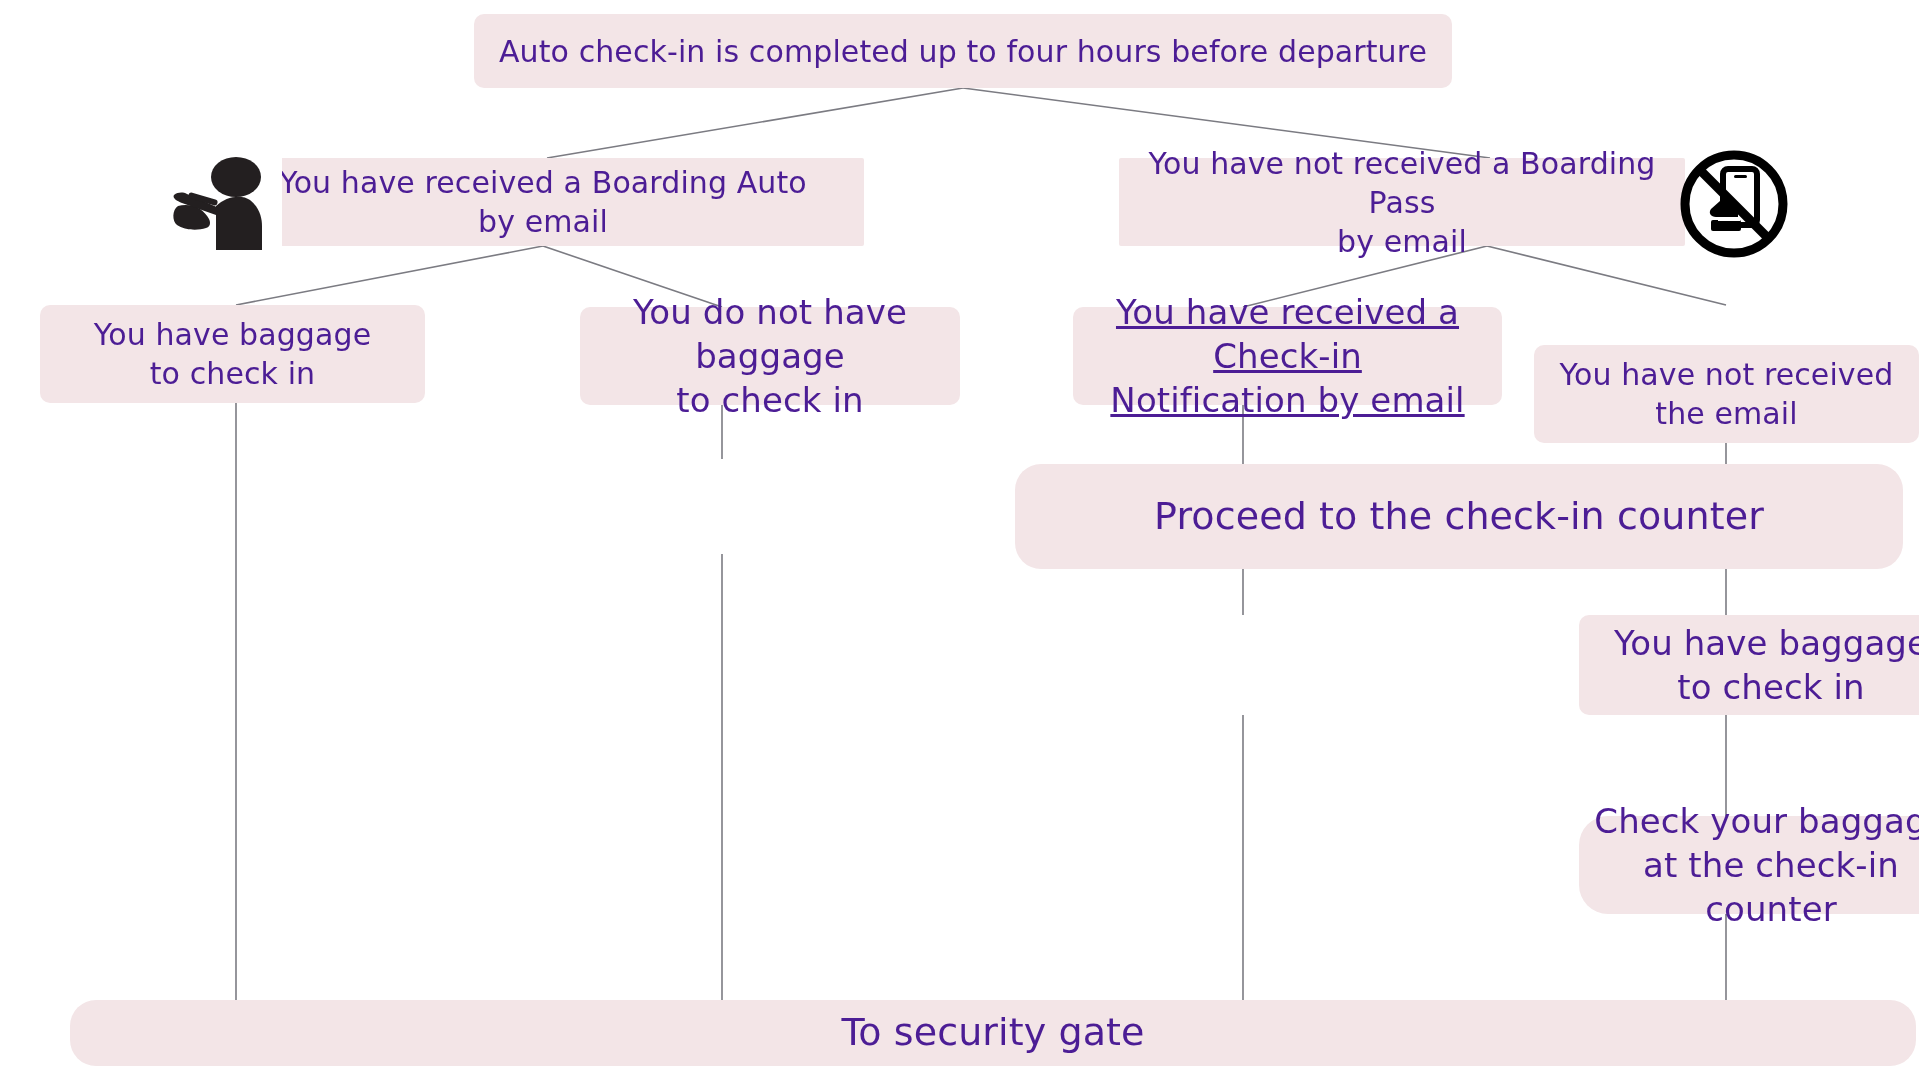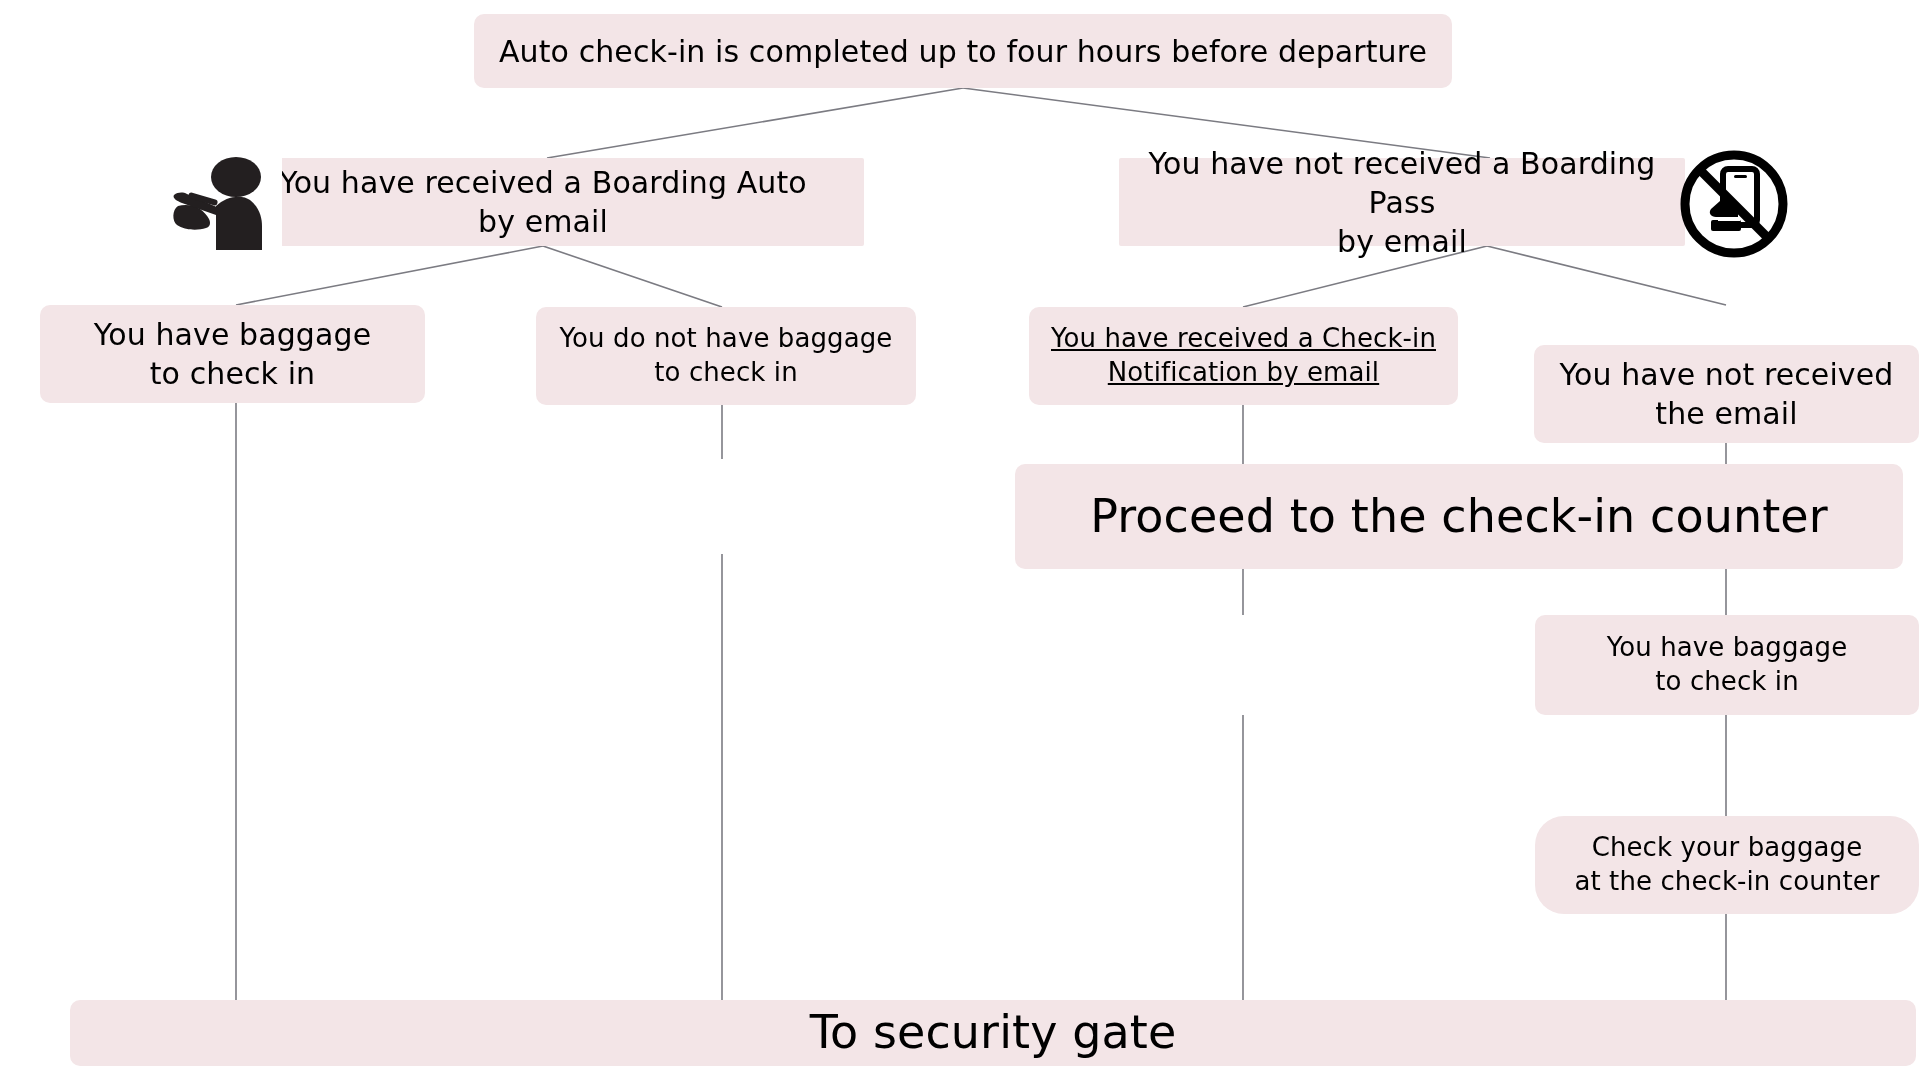--- a/index.html
+++ b/index.html
@@ -28,34 +28,34 @@
     stroke-width:1.6;
     shape-rendering:geometricPrecision;
   }
   
   .node{
     position:absolute;
     z-index:2;
     box-sizing:border-box;
     background:#f3e5e7;
     border-radius:10px;
-    color:#000000;
+    color:#4c1d95;
     display:flex;
     align-items:center;
     justify-content:center;
     text-align:center;
     line-height:1.30;
     padding:6px 14px;
     white-space:pre-line;
     letter-spacing:.1px;
   }
   .node.sq{ border-radius:2px; }
-  .f-24{ font-size:26px; }
+  .f-24{ font-size:34px;margin-left:44px; }
   .f-27{ font-size:30px; }
-  .f-32{ font-size:46px; }
+  .f-32{ font-size:38px;border-radius:26px; }
 
   
   .icon{
     position:absolute;
     z-index:3;
   }
   .icon svg{ display:block; }
 </style>
 </head>
 <body>

